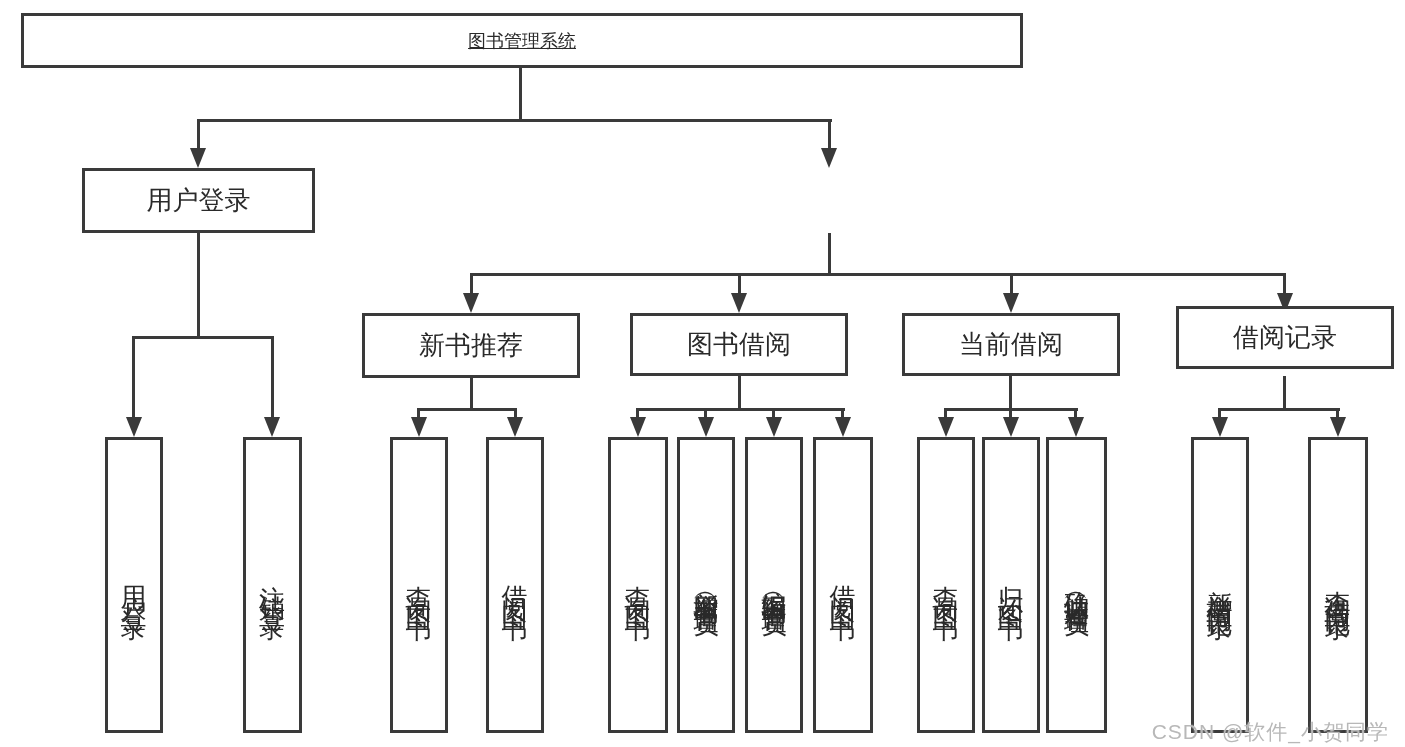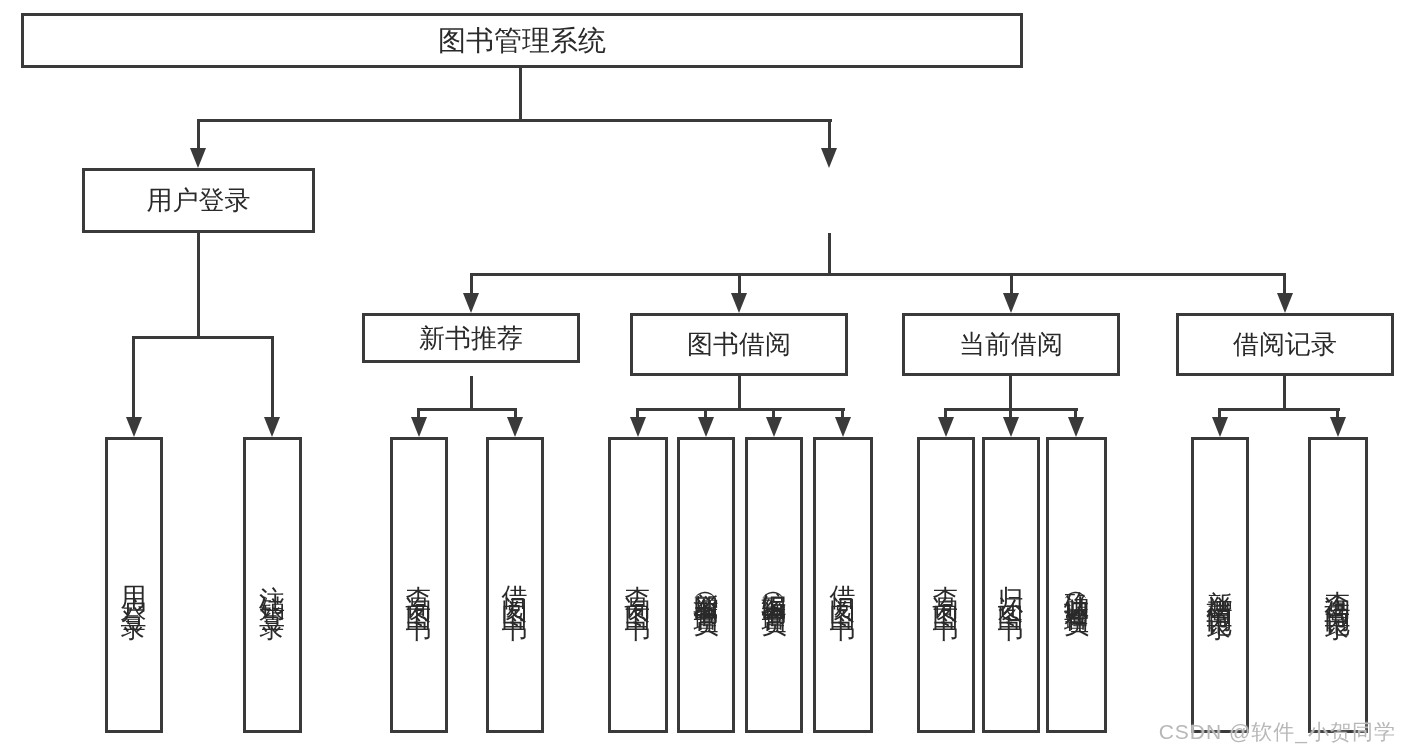--- a/index.html
+++ b/index.html
@@ -21,21 +21,21 @@
     border: 3px solid #3a3a3a;
     background: #ffffff;
     display: flex;
     align-items: center;
     justify-content: center;
     color: #2a2a2a;
     font-size: 26px;
     text-align: center;
     z-index: 2;
   }
-  .box.title { font-size: 28px; }
+  .box.title { font-size: 18px; text-decoration: underline; }
   .vbox {
     writing-mode: vertical-rl;
     text-orientation: mixed;
     font-size: 26px;
     letter-spacing: 10px;
     line-height: 1;
   }
   .vbox.med  { letter-spacing: 5px; }
   .vbox.long { letter-spacing: 3px; font-size: 25px; }
   .hline, .vline {
@@ -50,21 +50,21 @@
     width: 0;
     height: 0;
     border-left: 8px solid transparent;
     border-right: 8px solid transparent;
     border-top: 20px solid #3a3a3a;
     z-index: 1;
   }
   .watermark {
     position: absolute;
     top: 718px;
-    right: 9px;
+    right: 16px;
     font-size: 21px;
     color: #b8b8b8;
     letter-spacing: 1px;
     z-index: 3;
     text-shadow: 0 0 2px #ffffff;
   }
 </style>
 </head>
 <body>
 
@@ -92,24 +92,24 @@
   <div class="hline" style="left:470px; top:273px; width:816px;"></div>
   <div class="vline" style="left:470px; top:273px; height:22px;"></div>
   <div class="vline" style="left:738px; top:273px; height:22px;"></div>
   <div class="vline" style="left:1010px; top:273px; height:22px;"></div>
   <div class="vline" style="left:1283px; top:273px; height:22px;"></div>
   <div class="arr" style="left:463px; top:293px;"></div>
   <div class="arr" style="left:731px; top:293px;"></div>
   <div class="arr" style="left:1003px; top:293px;"></div>
   <div class="arr" style="left:1277px; top:293px;"></div>
 
-  <div class="box" style="left:362px; top:313px; width:218px; height:50px;">新书推荐</div>
+  <div class="box" style="left:362px; top:313px; width:218px; height:65px;">新书推荐</div>
   <div class="box" style="left:902px; top:313px; width:218px; height:63px;">当前借阅</div>
   <div class="box" style="left:630px; top:313px; width:218px; height:63px;">图书借阅</div>
-  <div class="box" style="left:1176px; top:313px; width:218px; height:63px;">借阅记录</div>
+  <div class="box" style="left:1176px; top:306px; width:218px; height:63px;">借阅记录</div>
 
   <div class="vline" style="left:470px; top:376px; height:34px;"></div>
   <div class="hline" style="left:417px; top:408px; width:100px;"></div>
   <div class="vline" style="left:417px; top:408px; height:12px;"></div>
   <div class="vline" style="left:514px; top:408px; height:12px;"></div>
   <div class="arr" style="left:411px; top:417px;"></div>
   <div class="arr" style="left:507px; top:417px;"></div>
 
   <div class="vline" style="left:738px; top:376px; height:34px;"></div>
   <div class="hline" style="left:636px; top:408px; width:209px;"></div>

